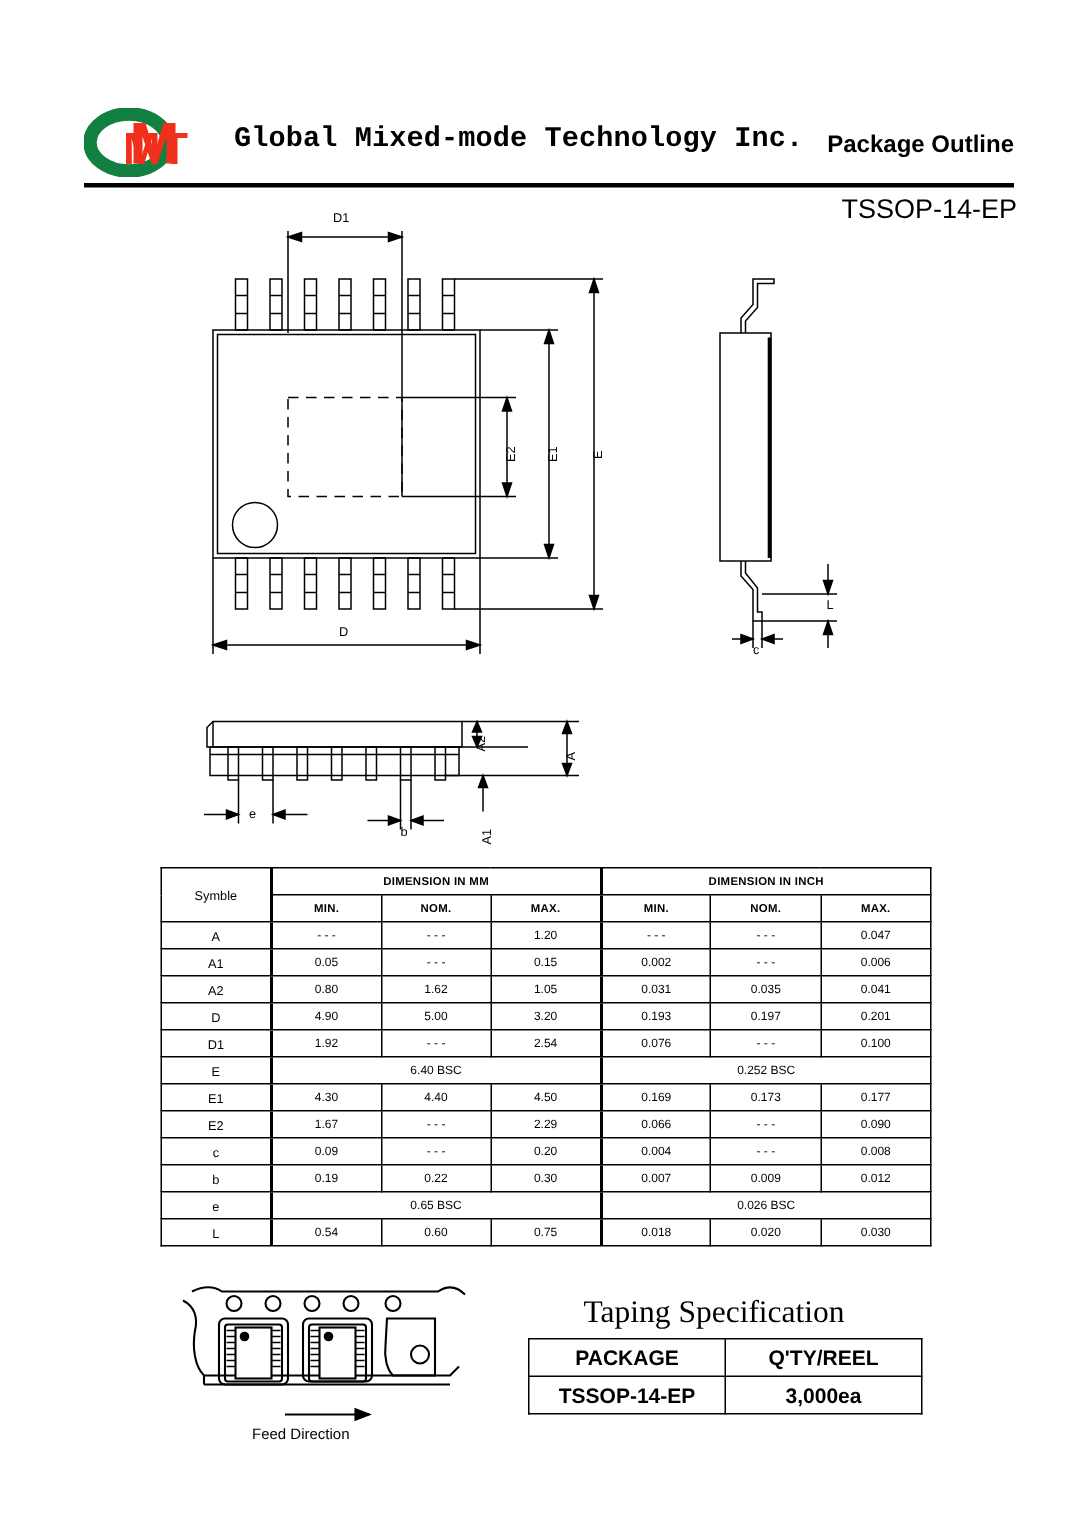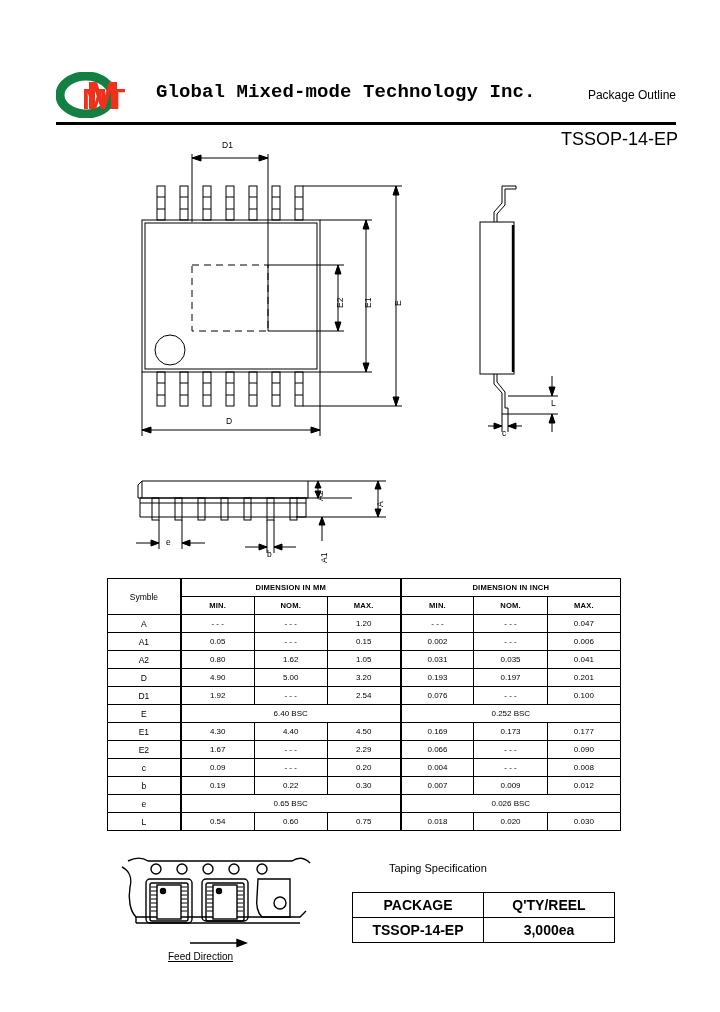--- a/index.html
+++ b/index.html
@@ -17,21 +17,21 @@
   .header{position:absolute;left:56px;top:70px;width:620px;height:58px;}
   .logo{position:absolute;left:0;top:2px;width:92px;height:46px;}
   .company{
     position:absolute;left:100px;top:11px;
     font-size:19px;font-weight:bold;letter-spacing:.1px;
     white-space:nowrap;
     font-family:Liberation Mono, monospace;
   }
   .pkg-outline{
     position:absolute;right:0;top:18px;
-    font-size:12px;font-weight:normal;white-space:nowrap;
+    font-size:16px;font-weight:bold;white-space:nowrap;
   }
   .hrule{position:absolute;left:56px;top:122px;width:620px;height:3px;background:#000;}
   .part-no{
     position:absolute;right:42px;top:129px;
     font-size:18px;white-space:nowrap;
   }
 
   
   .draw{position:absolute;}
   .lbl{
@@ -53,33 +53,33 @@
     height:17px;padding:0;font-weight:normal;
   }
   .dimtable .hdr{font-weight:bold;font-size:7.6px;letter-spacing:.2px;}
   .dimtable .sym{font-size:8.5px;}
   .dimtable .thick-r{border-right:2px solid #000;}
   .dimtable .symcell{border-right:2px solid #000;}
 
   
   .taping-title{
     position:absolute;left:389px;top:862px;
-    font-size:11px;white-space:nowrap;
+    font-size:21px;white-space:nowrap;font-family:Liberation Serif, serif;
   }
   .tapetable{
     position:absolute;left:352px;top:892px;
     border-collapse:collapse;font-size:14px;font-weight:bold;
   }
   .tapetable td{
     border:1.5px solid #000;text-align:center;
     height:24px;width:122px;padding:0 4px;
   }
   .feed-label{
     position:absolute;left:168px;top:951px;
-    font-size:10px;white-space:nowrap;text-decoration:underline;
+    font-size:10px;white-space:nowrap;
   }
 </style>
 </head>
 <body>
 
 <div class="page">
 
   <div class="header">
     <div class="logo">
       <svg width="92" height="46" viewBox="0 0 92 46">

